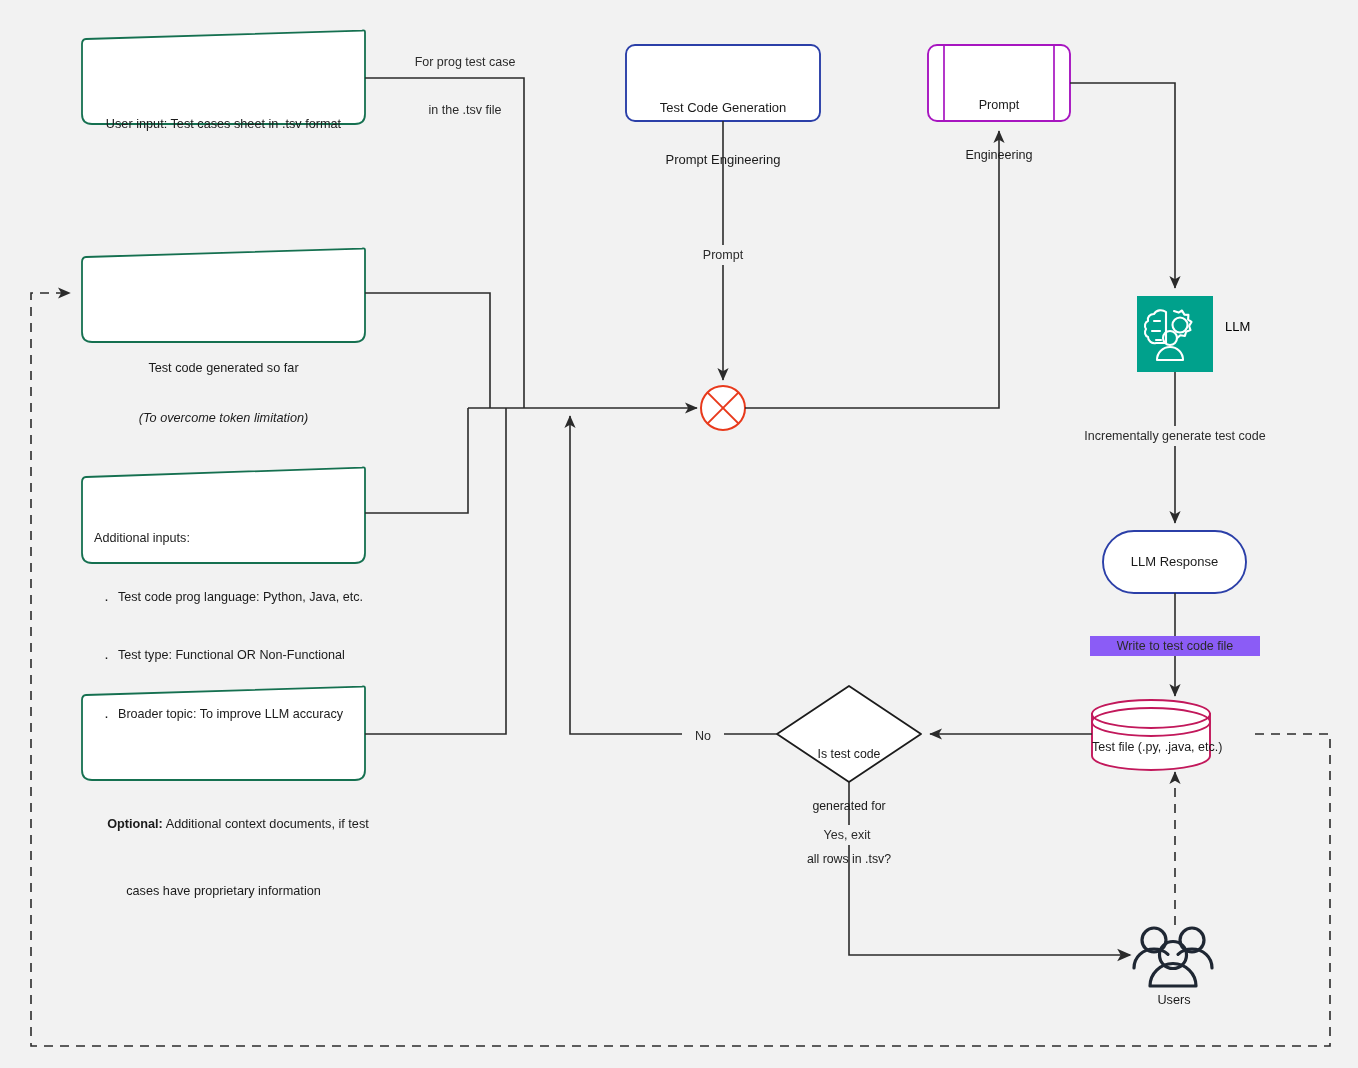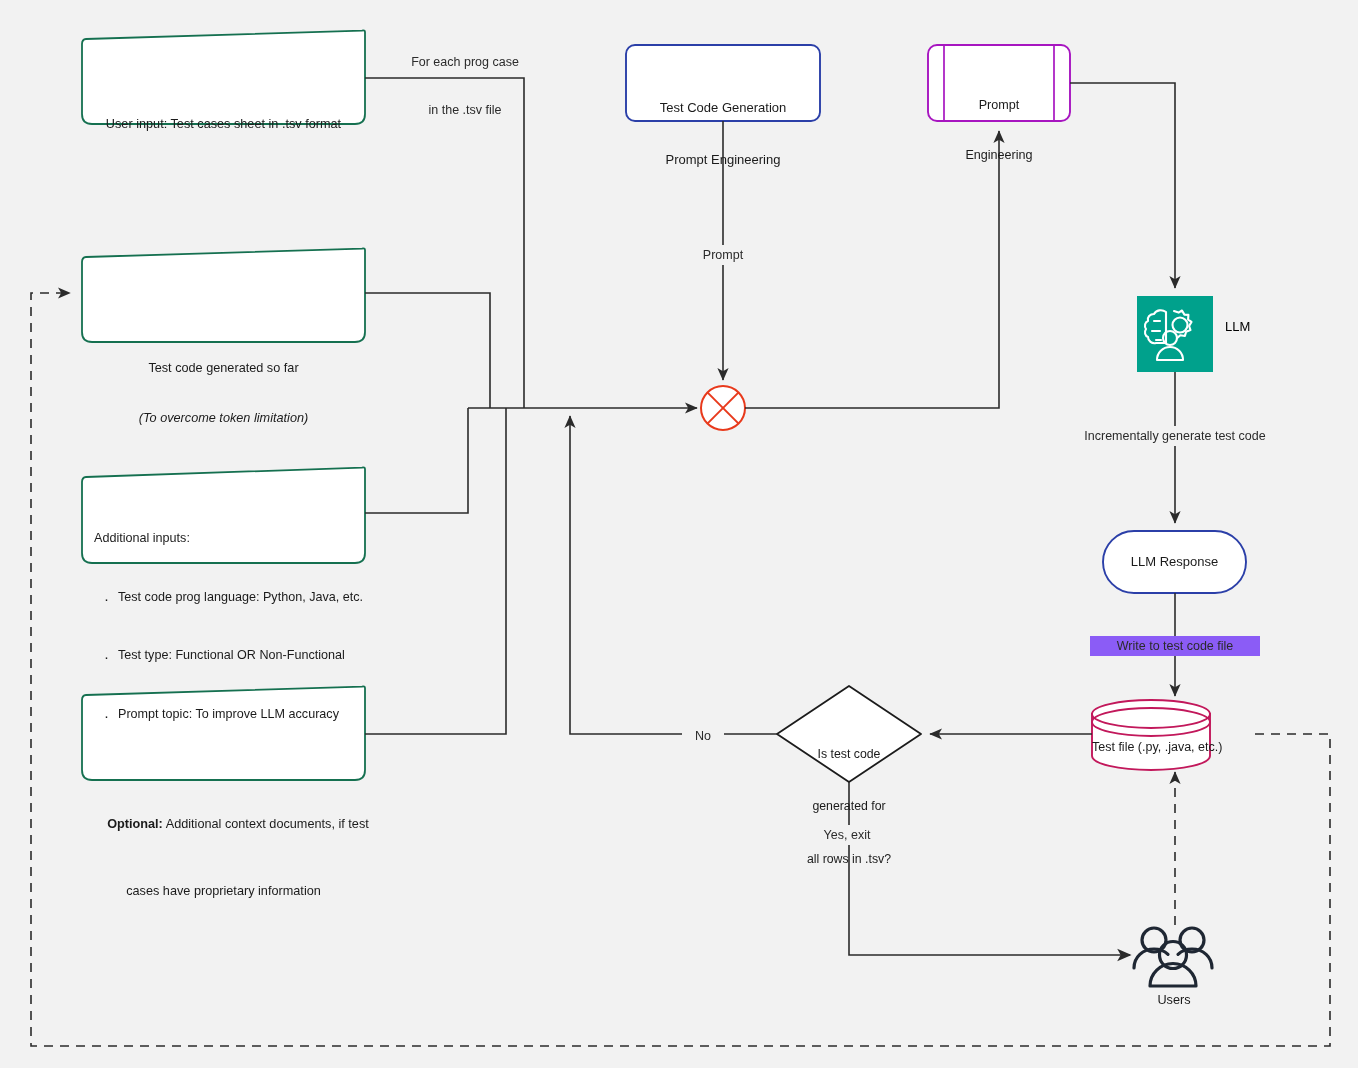--- a/index.html
+++ b/index.html
@@ -197,21 +197,21 @@
 
   <div class="node-label doc-text" style="left:86px; top:286px; width:275px;">
     <div>Test code generated so far</div>
     <div class="italic">(To overcome token limitation)</div>
   </div>
 
   <div class="bullets" style="left:94px; top:490px; width:268px;">
     <div>Additional inputs:</div>
     <div class="b-row">Test code prog language: Python, Java, etc.</div>
     <div class="b-row">Test type: Functional OR Non-Functional</div>
-    <div class="b-row">Prompt topic: To improve LLM accuracy</div>
+    <div class="b-row">Broader topic: To improve LLM accuracy</div>
   </div>
 
   <div class="node-label" style="left:626px; top:65px; width:194px; font-size:13px;">
     <div>Test Code Generation</div>
     <div>Prompt Engineering</div>
   </div>
 
   <div class="node-label doc-text" style="left:86px; top:726px; width:275px;">
     <div>
       <span class="bold">Optional:</span><span> Additional context documents, if test</span>
@@ -232,21 +232,21 @@
 
   <div class="node-label" style="left:789px; top:711px; width:120px; font-size:12.3px; line-height:1.42;">
     <div>Is test code</div>
     <div>generated for</div>
     <div>all rows in .tsv?</div>
   </div>
 
   <div class="node-label" style="left:1128px; top:992px; width:92px; font-size:12.7px;">Users</div>
 
   <div class="edge-label" style="left:375px; top:21px; width:180px;">
-    <div>For each prog case</div>
+    <div>For prog test case</div>
     <div>in the .tsv file</div>
   </div>
 
   <div class="edge-label" style="left:683px; top:245px; width:80px; background:#f2f2f2; padding:2px 0;">Prompt</div>
 
   <div class="edge-label" style="left:1055px; top:426px; width:240px; background:#f2f2f2; padding:2px 0;">Incrementally generate test code</div>
 
   <div class="edge-label" style="left:1090px; top:636px; width:170px; background:#8b5cf6; padding:2px 0;">Write to test code file</div>
 
   <div class="edge-label" style="left:682px; top:726px; width:42px; background:#f2f2f2; padding:2px 0;">No</div>

